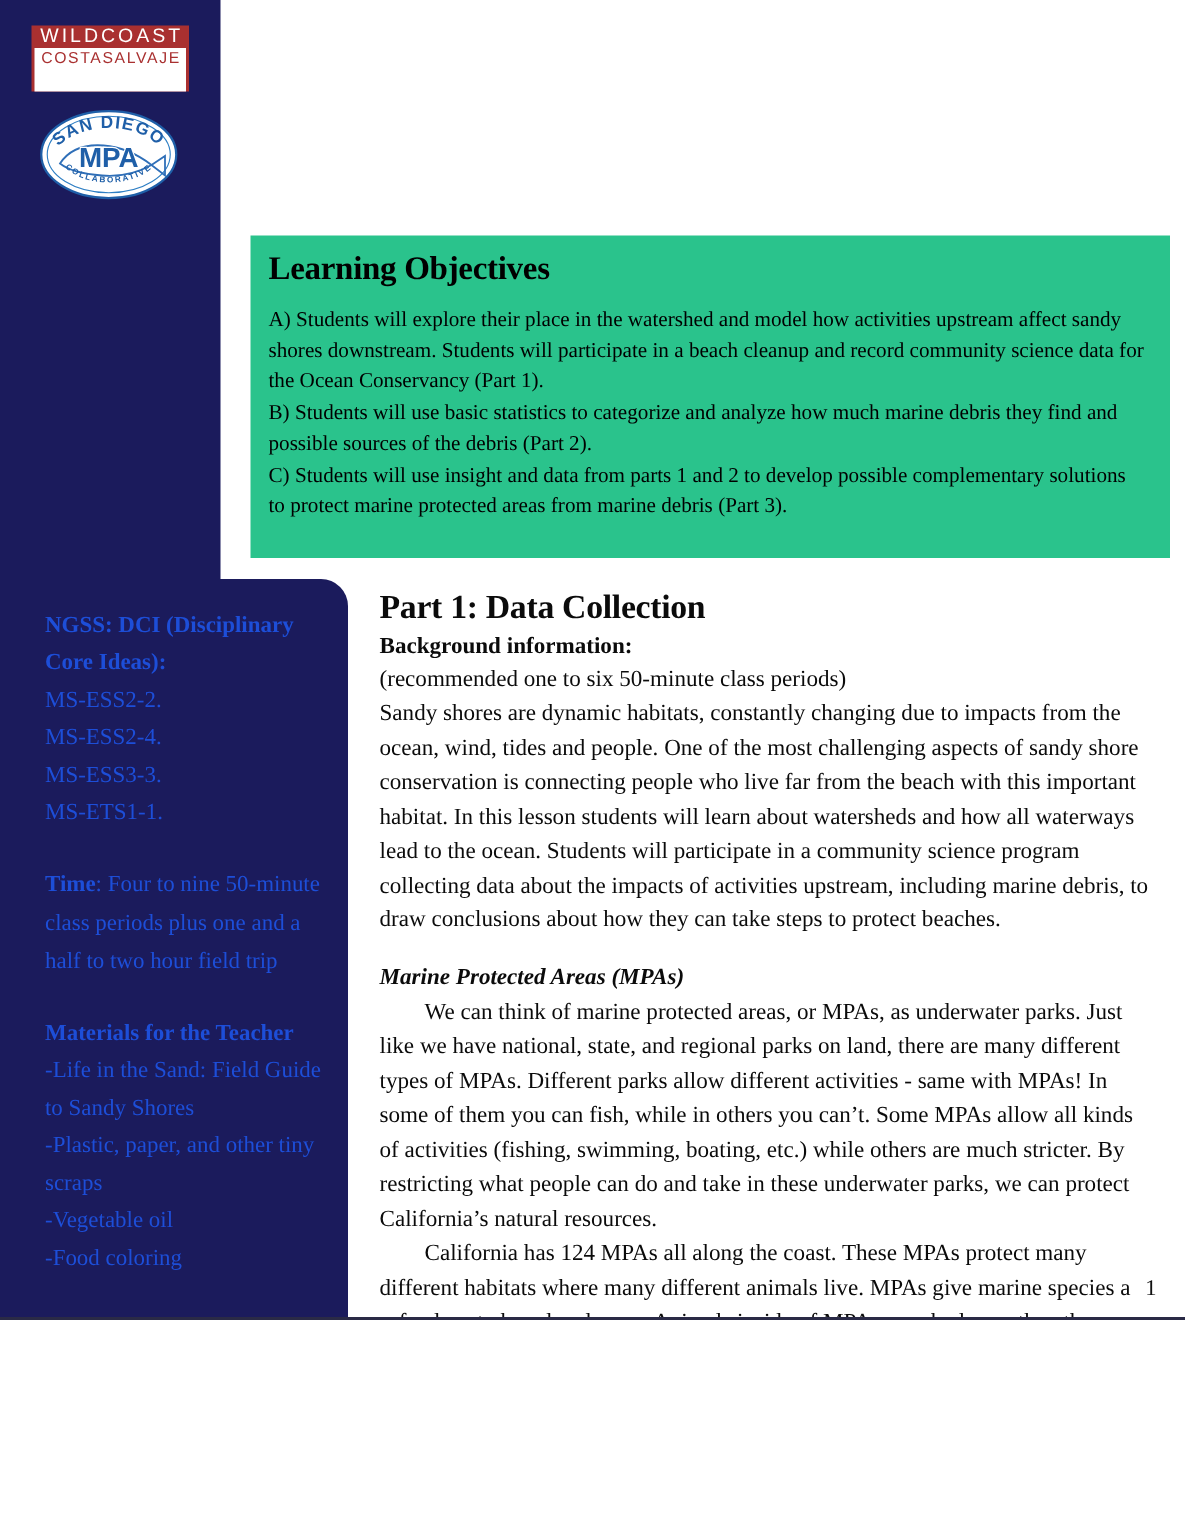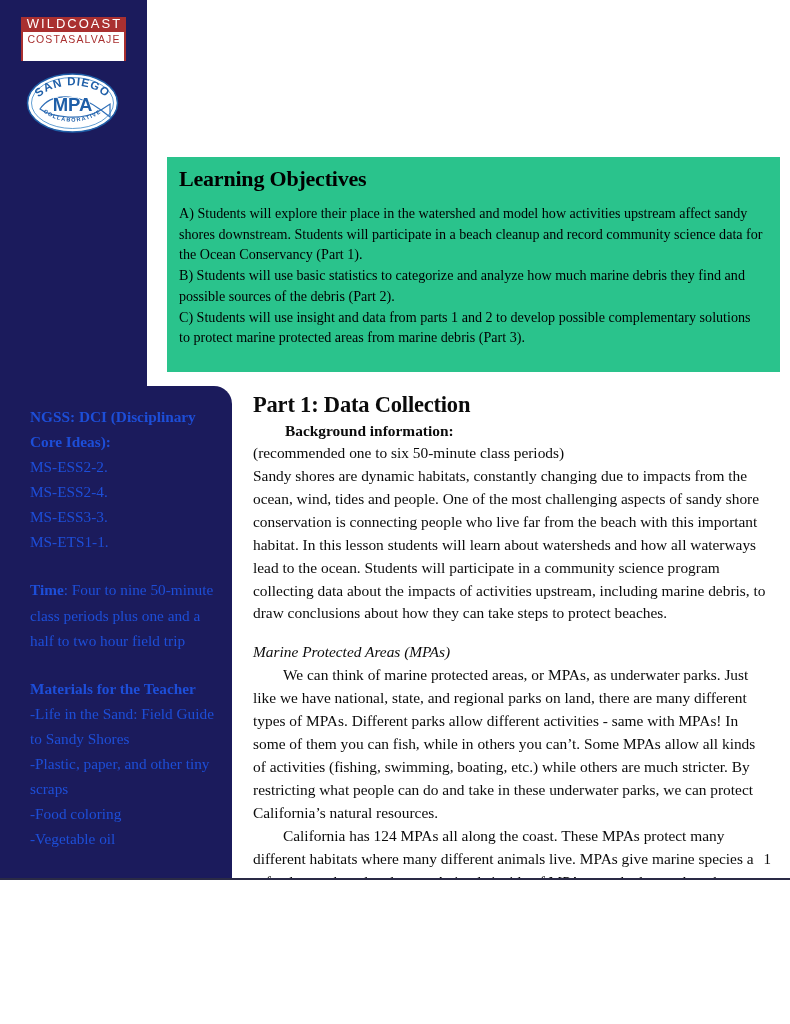--- a/index.html
+++ b/index.html
@@ -168,29 +168,28 @@
     font-weight: bold;
     font-size: 22.5px;
     letter-spacing: -0.2px;
     line-height: 1.2;
   }
   .bg-head {
     font-weight: bold;
     font-size: 15.4px;
     margin-top: 3px;
     line-height: 1.35;
-    margin-left: 32px;
   }
   .body-text {
     font-size: 15.4px;
     line-height: 1.49;
     text-align: left;
   }
   .sec-head-italic {
-    font-weight: normal;
+    font-weight: bold;
     font-style: italic;
     font-size: 15.4px;
     line-height: 1.49;
   }
   .spacer-line { height: 16px; }
   .indent { text-indent: 30px; }
 
   
   .page-number {
     position: absolute;
@@ -270,22 +269,22 @@
     <div class="sb-block">
       <span class="sb-head">Time</span><span>:</span><span> Four to nine 50-minute class periods plus one and a half to two hour field trip</span>
     </div>
 
     <div class="sb-gap"></div>
 
     <div class="sb-block">
       <div class="sb-head">Materials for the Teacher</div>
       <div>-Life in the Sand: Field Guide to Sandy Shores</div>
       <div>-Plastic, paper, and other tiny scraps</div>
+      <div>-Vegetable oil</div>
       <div>-Food coloring</div>
-      <div>-Vegetable oil</div>
     </div>
 
   </div>
 
   <div class="main">
     <div class="part-title">Part 1: Data Collection</div>
     <div class="bg-head">Background information:</div>
     <div class="body-text">(recommended one to six 50-minute class periods)</div>
     <div class="body-text">Sandy shores are dynamic habitats, constantly changing due to impacts from the ocean, wind, tides and people. One of the most challenging aspects of sandy shore conservation is connecting people who live far from the beach with this important habitat. In this lesson students will learn about watersheds and how all waterways lead to the ocean. Students will participate in a community science program collecting data about the impacts of activities upstream, including marine debris, to draw conclusions about how they can take steps to protect beaches.</div>
 

